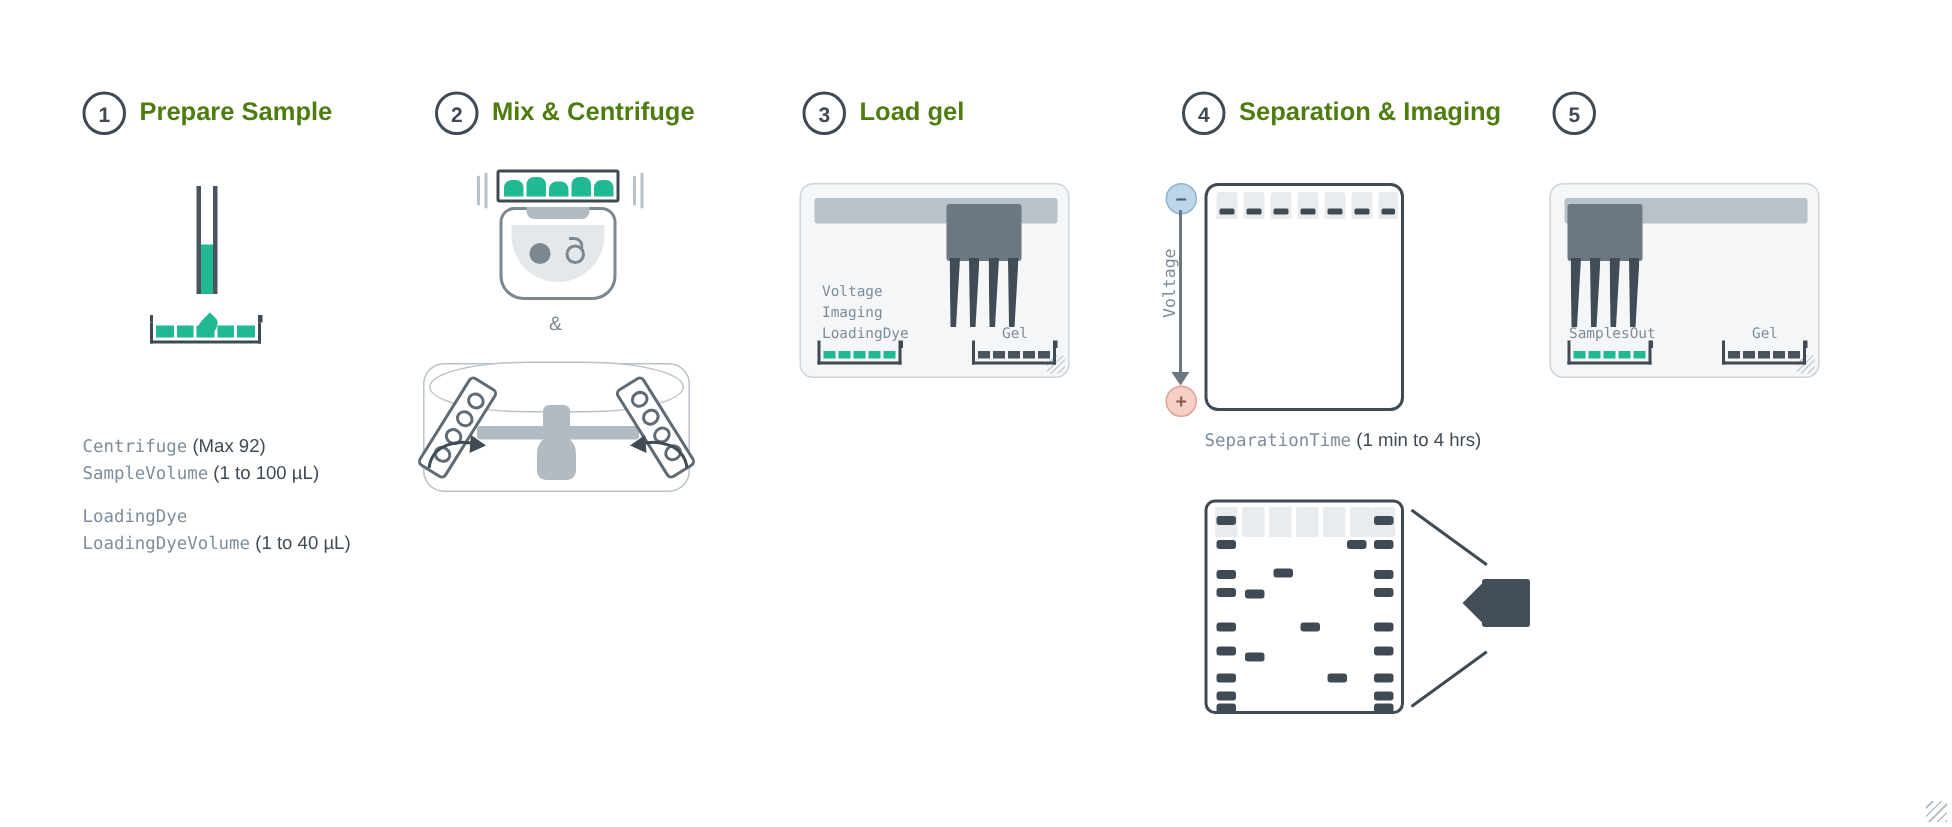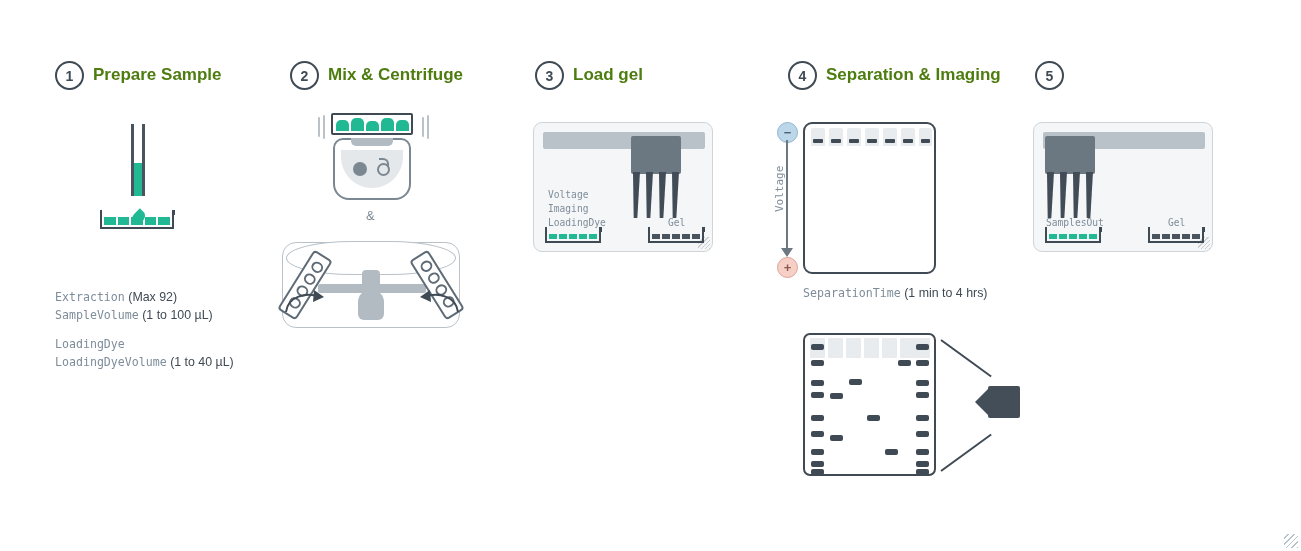--- a/index.html
+++ b/index.html
@@ -143,21 +143,21 @@
 
   <div class="strip green" style="left:100px;top:215px;width:74px;height:14px;">
     <i></i>
       <i></i>
       <i></i>
       <i></i>
       <i></i>
   </div>
 
   <div class="params" style="left:55px;top:288px;">
-    <div class="ln"><span class="mono">Extraction</span><span class="note"> (Max 92)</span></div>
+    <div class="ln"><span class="mono">Centrifuge</span><span class="note"> (Max 92)</span></div>
     <div class="ln"><span class="mono">SampleVolume</span><span class="note"> (1 to 100 µL)</span></div>
     <div class="spacer"></div>
     <div class="ln"><span class="mono">LoadingDye</span><span class="note"></span></div>
     <div class="ln"><span class="mono">LoadingDyeVolume</span><span class="note"> (1 to 40 µL)</span></div>
   </div>
 
   <div class="hdr" style="left:290px;top:61px;">
     <div class="badge">2</div>
     <div class="hdr-title">Mix &amp; Centrifuge</div>
   </div>

